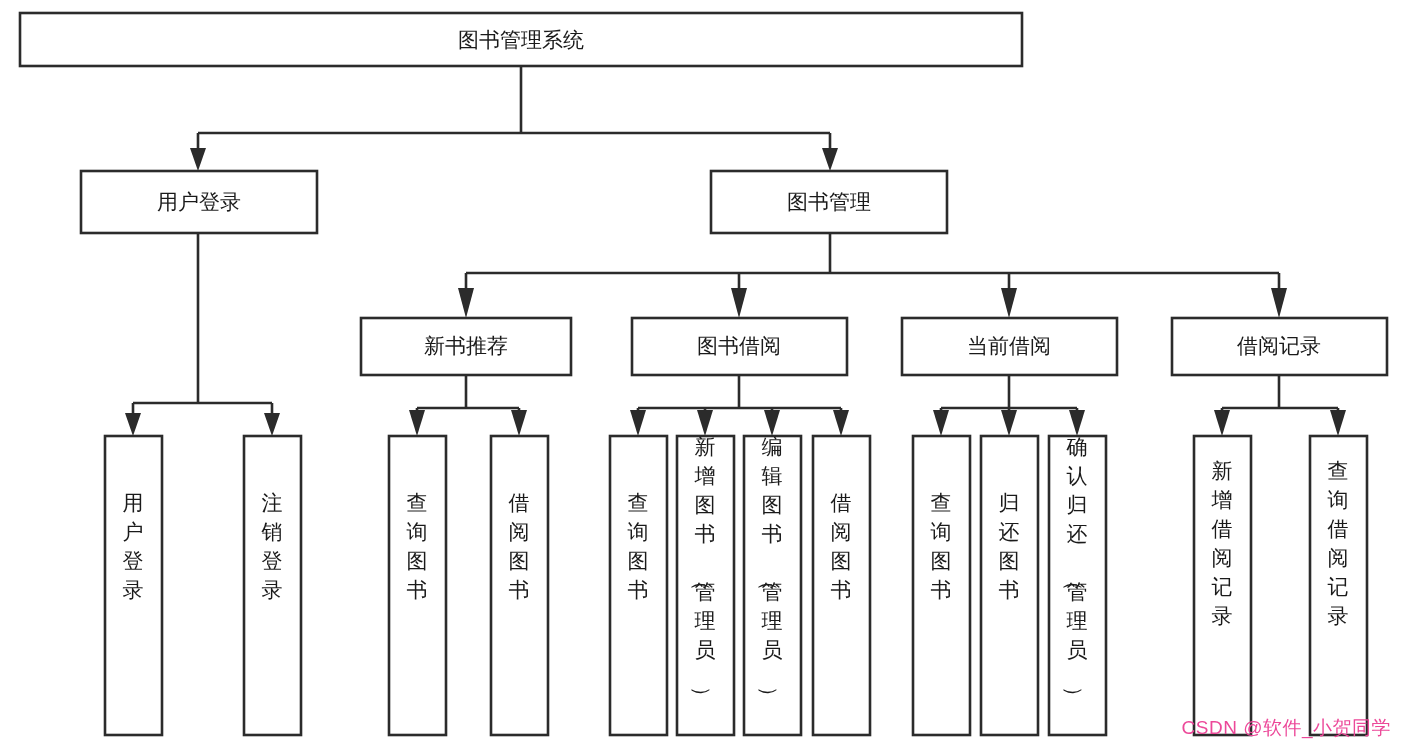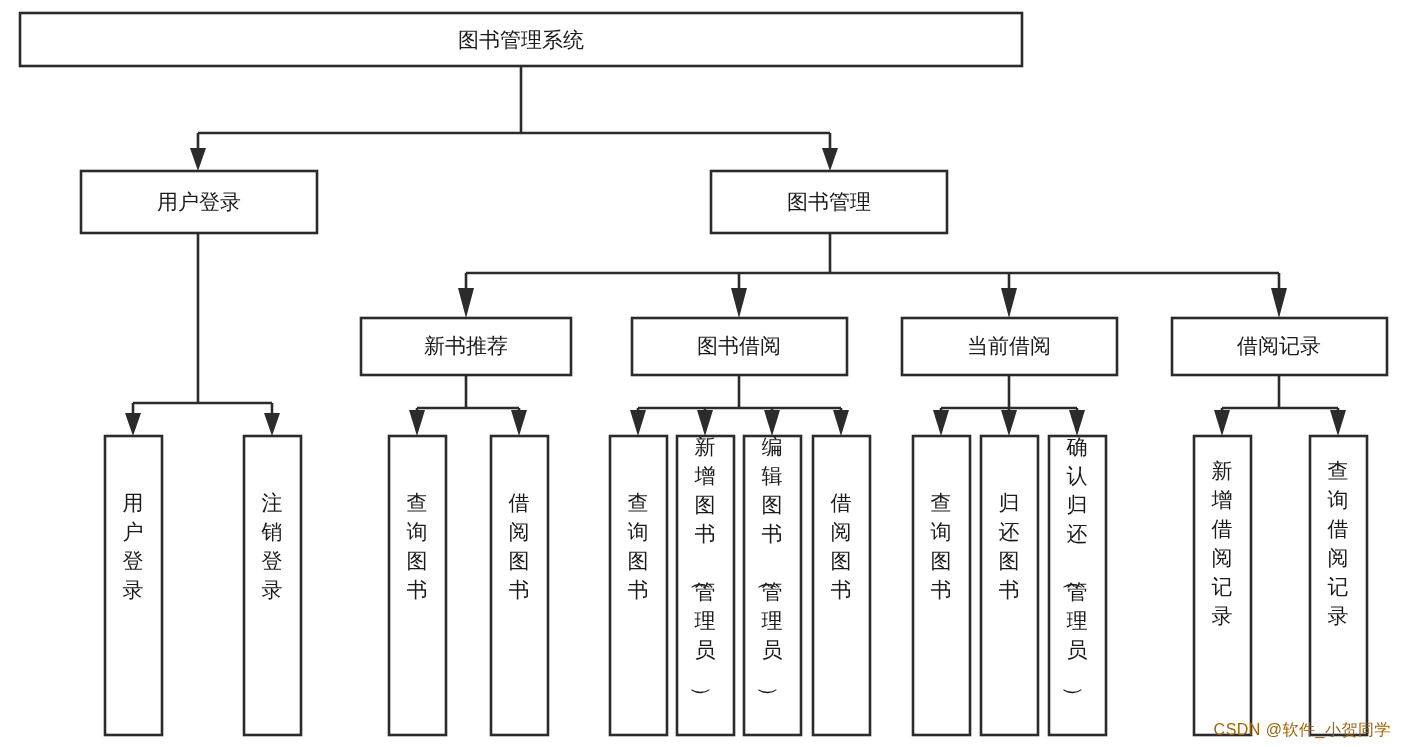--- a/index.html
+++ b/index.html
@@ -52,22 +52,22 @@
     font-family: "Liberation Sans", "DejaVu Sans", sans-serif;
     font-size: 21px;
     fill: #1a1a1a;
     text-anchor: middle;
   }
   .watermark-text {
     position: absolute;
     right: 14px;
     bottom: 6px;
     font-family: "Liberation Sans", "DejaVu Sans", sans-serif;
-    font-size: 16px;
-    color: #a16207;
+    font-size: 19px;
+    color: #ec4899;
     letter-spacing: 0.5px;
     white-space: nowrap;
     pointer-events: none;
   }
 </style>
 </head>
 <body>
 
 <div id="diagram-root">
 

